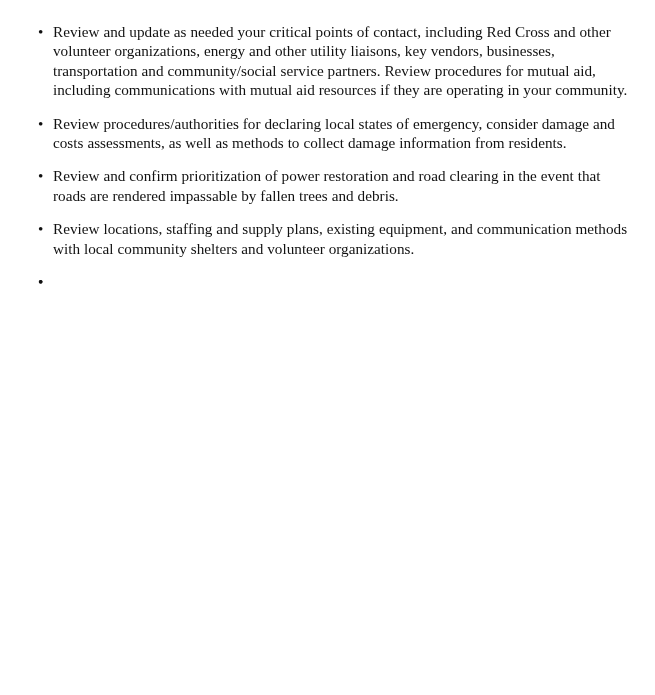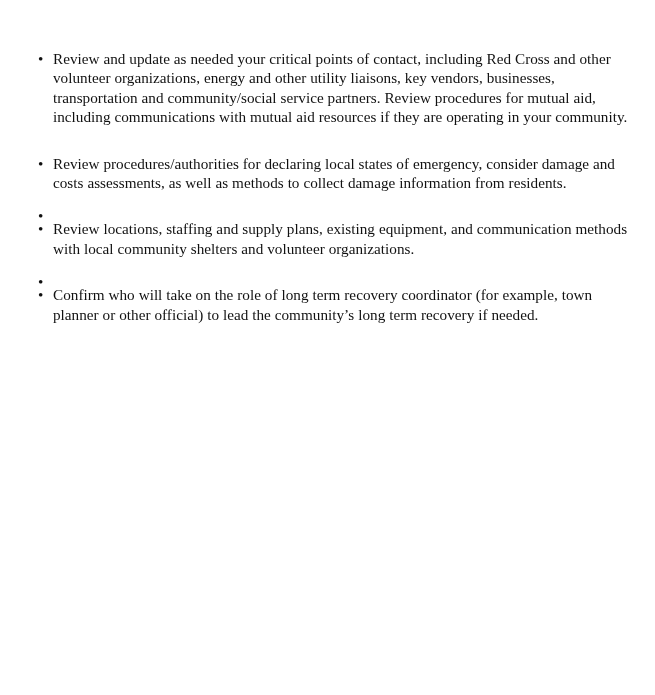--- a/index.html
+++ b/index.html
@@ -59,51 +59,50 @@
     color: #111111;
     text-align: left;
     user-select: none;
   }
 
   .bullet-text {
     display: block;
     white-space: normal;
     word-spacing: 0.1px;
     letter-spacing: 0.02px;
-    margin-top: 27px;
   }
 </style>
 </head>
 <body>
 
 <div class="page">
   <ul class="bullet-list">
 
     <li class="bullet-item">
       <span class="bullet-marker">•</span>
       <span class="bullet-text">Review and update as needed your critical points of contact, including Red Cross and other volunteer organizations, energy and other utility liaisons, key vendors, businesses, transportation and community/social service partners. Review procedures for mutual aid, including communications with mutual aid resources if they are operating in your community.</span>
     </li>
 
     <li class="bullet-item">
       <span class="bullet-marker">•</span>
       <span class="bullet-text">Review procedures/authorities for declaring local states of emergency, consider damage and costs assessments, as well as methods to collect damage information from residents.</span>
     </li>
 
     <li class="bullet-item">
       <span class="bullet-marker">•</span>
+      <span class="bullet-text">Review and confirm prioritization of power restoration and road clearing in the event that roads are rendered impassable by fallen trees and debris.</span>
     </li>
 
     <li class="bullet-item">
       <span class="bullet-marker">•</span>
       <span class="bullet-text">Review locations, staffing and supply plans, existing equipment, and communication methods with local community shelters and volunteer organizations.</span>
     </li>
 
     <li class="bullet-item">
       <span class="bullet-marker">•</span>
     </li>
 
     <li class="bullet-item">
       <span class="bullet-marker">•</span>
-      <span class="bullet-text">Confirm who will take on the role of long term recovery coordinator (for example, town planner or other official) to lead the community’s long term recovery if needed.</span>
     </li>
 
   </ul>
 </div>
 
 </body></html>

